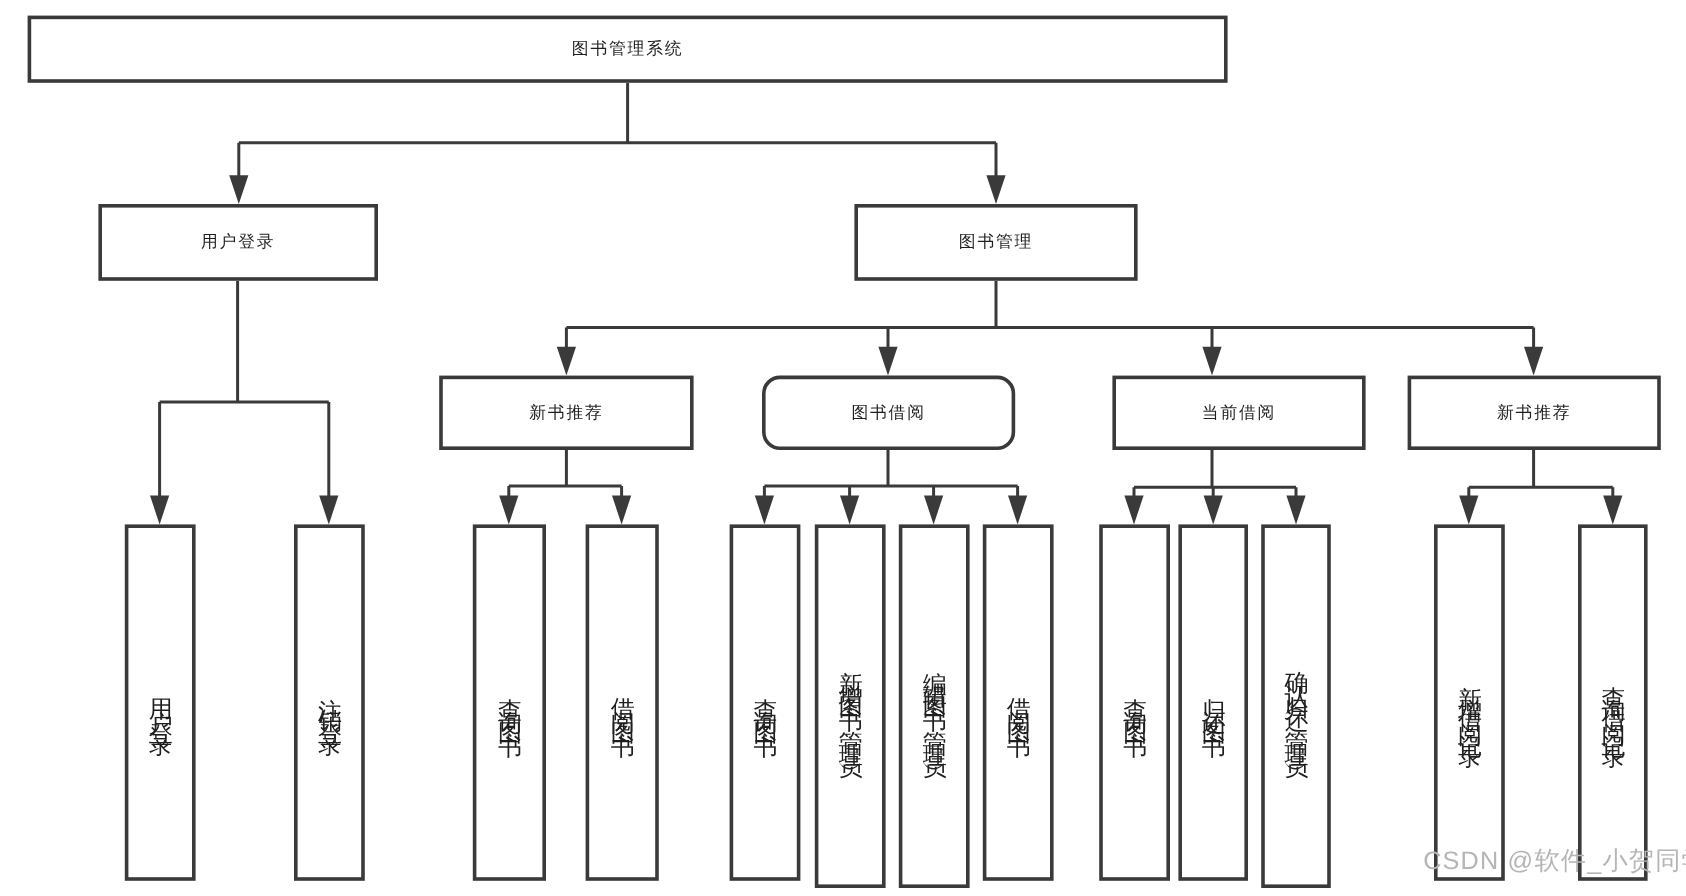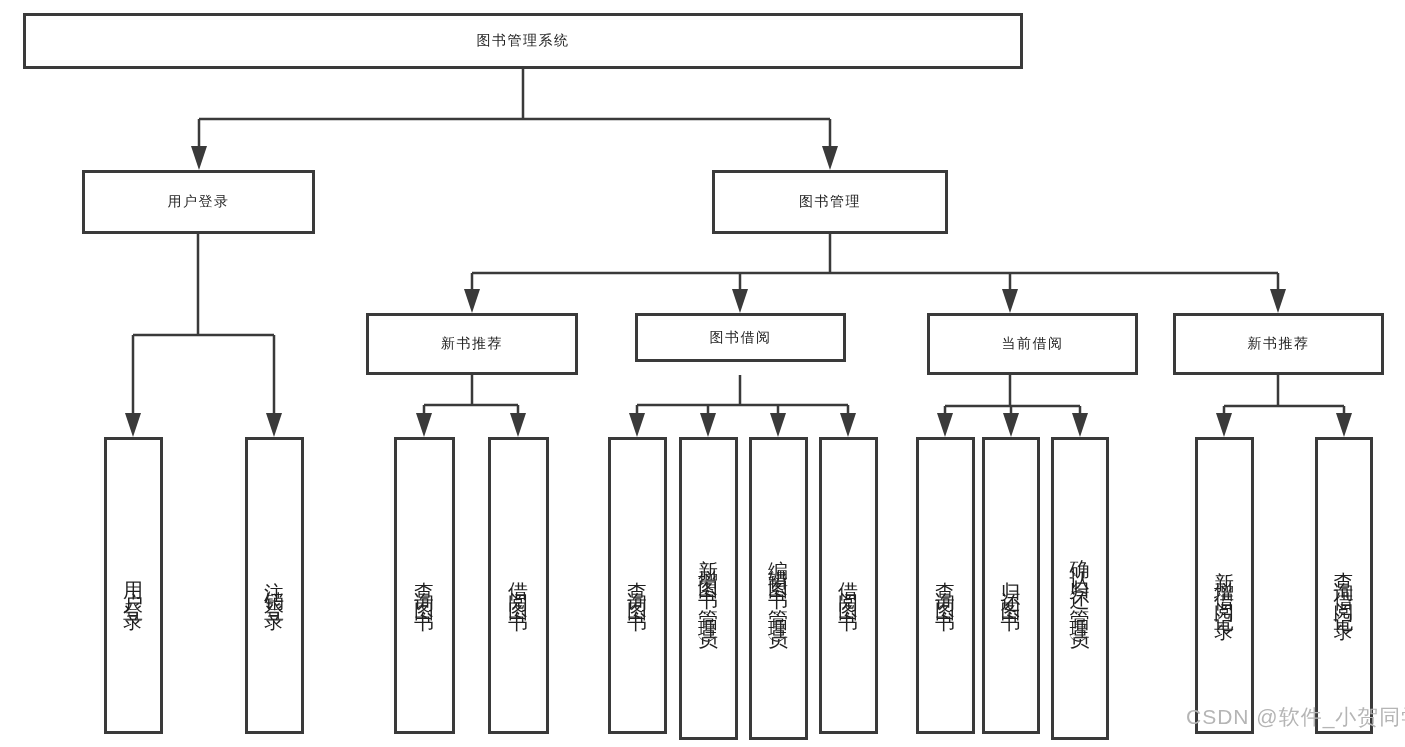--- a/index.html
+++ b/index.html
@@ -103,21 +103,21 @@
       </div>
       <div class="node hnode" style="left: 82px; top: 170px; width: 233px; height: 64px;">
         <span class="label">用户登录</span>
       </div>
       <div class="node hnode" style="left: 712px; top: 170px; width: 236px; height: 64px;">
         <span class="label">图书管理</span>
       </div>
       <div class="node hnode" style="left: 366px; top: 313px; width: 212px; height: 62px;">
         <span class="label">新书推荐</span>
       </div>
-      <div class="node hnode" style="left: 635px; top: 313px; width: 211px; height: 49px;">
+      <div class="node hnode" style="left: 635px; top: 313px; width: 211px; height: 62px; border-radius: 15px;">
         <span class="label">图书借阅</span>
       </div>
       <div class="node hnode" style="left: 904px; top: 313px; width: 211px; height: 62px; margin-left: 23px;">
         <span class="label">当前借阅</span>
       </div>
       <div class="node hnode" style="left: 1173px; top: 313px; width: 211px; height: 62px;">
         <span class="label">新书推荐</span>
       </div>
       <div class="node vnode" style="left: 104px; top: 437px; width: 59px; height: 297px;">
         <span class="label">用户登录</span>

